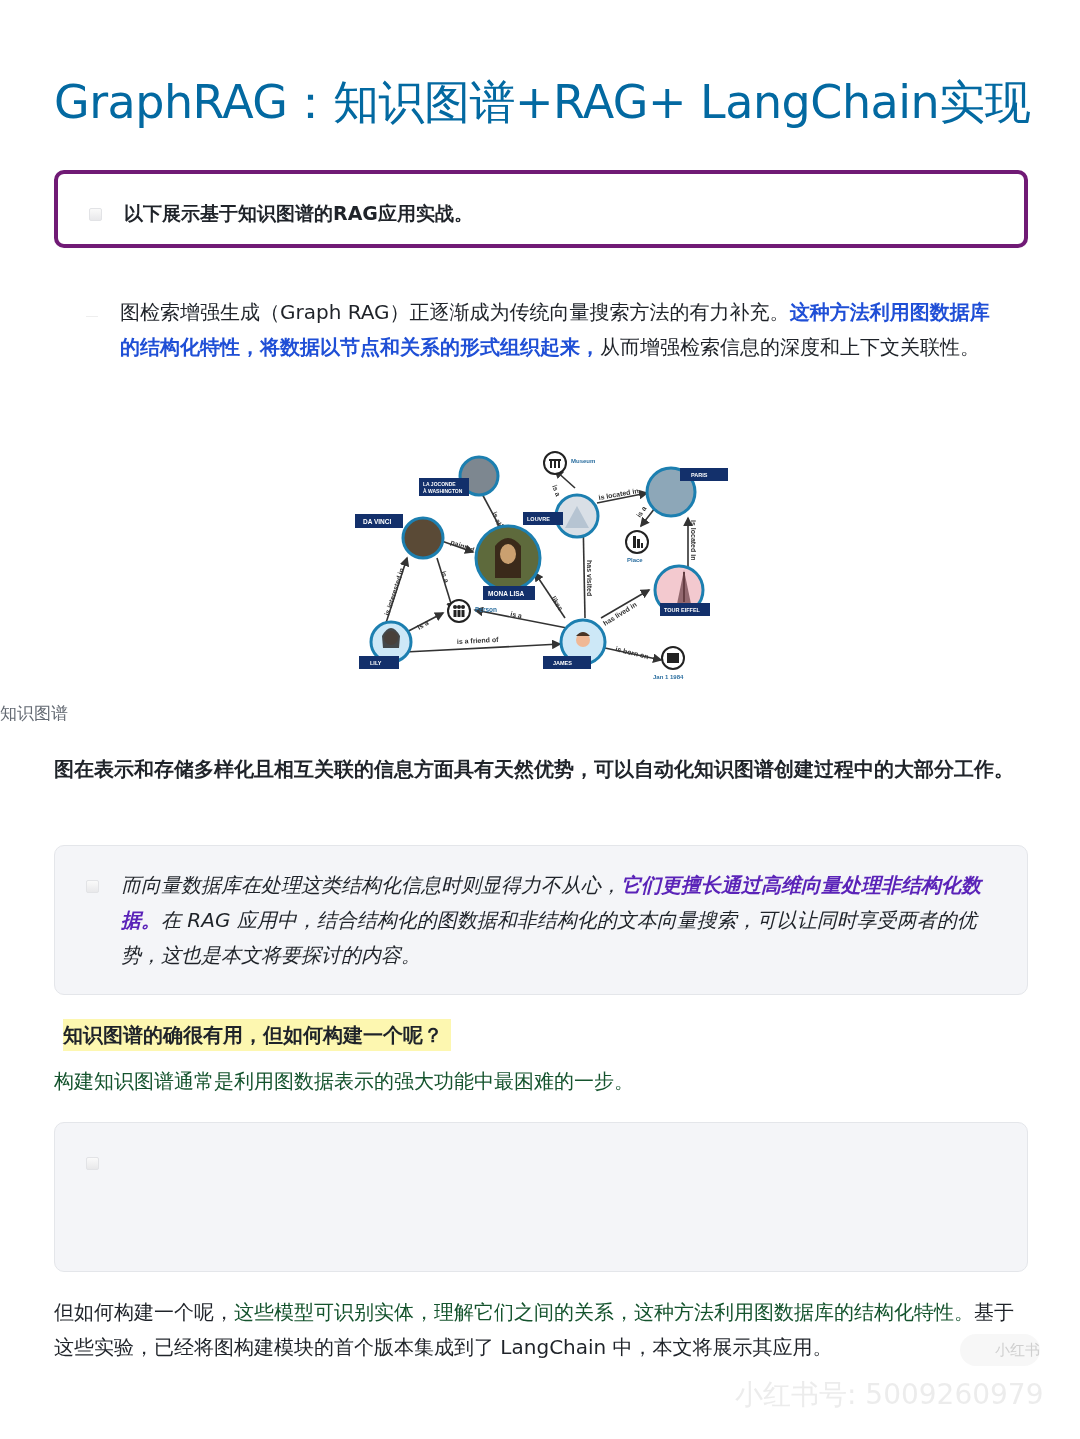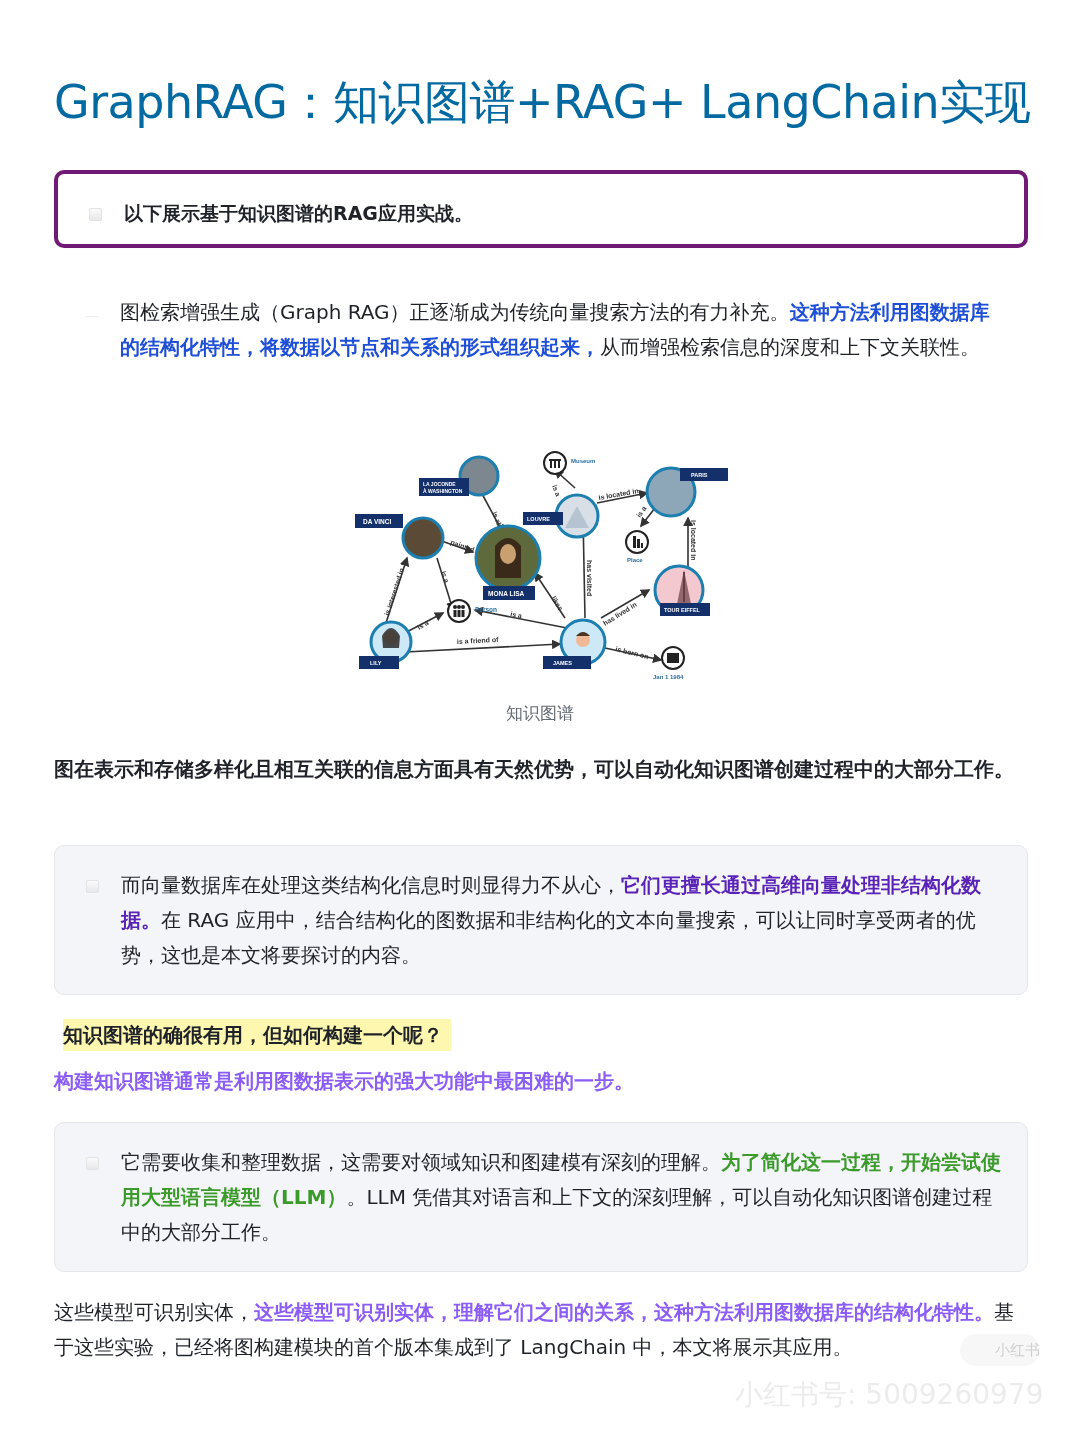--- a/index.html
+++ b/index.html
@@ -1,30 +1,30 @@
 <!DOCTYPE html>
 <html><head>
 <meta charset="utf-8">
 <style>
   * { box-sizing: border-box; margin: 0; padding: 0; }
   html, body { width: 1080px; height: 1439px; background: #ffffff; overflow: hidden; }
   body { font-family: "DejaVu Sans", "Liberation Sans", sans-serif; color: #1f2329; position: relative; }
   .title { position: absolute; left: 54px; top: 72px; font-size: 46px; font-weight: 500; color: #0369a1; letter-spacing: -0.5px; white-space: nowrap; }
   .card { position: absolute; left: 54px; width: 974px; border-radius: 10px; }
   .card-plain { border: 4px solid #701a75; background: #ffffff; box-shadow: 0 1px 2px rgba(0,0,0,0.02); }
-  .card-grey { border: 1px solid #e4e6ea; background: #f4f5f8; }
+  .card-grey { border: 1px solid #e4e6ea; background: #f4f5f8; font-style: italic; }
   .chk { position: absolute; width: 13px; height: 13px; border: 1px solid #e2e3e6; background: linear-gradient(#fafafa,#e8e8ea); border-radius: 2px; }
   .para { position: absolute; font-size: 20px; line-height: 35px; }
   .bold { font-weight: bold; }
   .blue { color: #1f4fd6; font-weight: bold; }
   .purple { color: #5a23b8; font-weight: bold; }
   .green { color: #3a9a2a; font-weight: bold; }
-  .red { color: #8b5cf6; font-weight: bold; }
+  .red { color: #14532d; font-weight: normal; }
   .hl { background: #fdf7b0; padding: 4px 8px 4px 0; }
-  .caption { position: absolute; left: 0; width: 1080px; top: 702px; text-align: center; font-size: 17px; color: #646a73; }
+  .caption { position: absolute; left: 0; width: 1080px; top: 702px; font-size: 17px; color: #646a73; }
   .figure { position: absolute; left: 355px; top: 448px; width: 380px; height: 240px; }
   .wm { position: absolute; color: rgba(200,200,200,0.35); font-size: 28px; }
   .wm-badge { position: absolute; left: 960px; top: 1334px; width: 80px; height: 32px; border-radius: 16px; background: rgba(240,240,240,0.5); color: rgba(190,190,190,0.7); font-size: 15px; text-align: right; line-height: 32px; }
   svg text { font-family: "Liberation Sans", sans-serif; }
 </style>
 </head>
 <body>
 
 <h1 class="title">GraphRAG：知识图谱+RAG+ LangChain实现</h1>
 
@@ -161,23 +161,20 @@
 </div>
 
 <div class="para bold" style="left:63px;top:1018px;">
   <span class="hl">知识图谱的确很有用，但如何构建一个呢？</span>
 </div>
 
 <div class="para red" style="left:54px;top:1064px;">构建知识图谱通常是利用图数据表示的强大功能中最困难的一步。</div>
 
 <div class="card card-grey" style="top:1122px;height:150px;">
   <span class="chk" style="left:31px;top:34px;"></span>
-  <div class="para" style="left:66px;top:22px;width:880px;">
-    <span>它需要收集和整理数据，这需要对领域知识和图建模有深刻的理解。</span><span class="green">为了简化这一过程，开始尝试使用大型语言模型（LLM）</span><span>。LLM 凭借其对语言和上下文的深刻理解，可以自动化知识图谱创建过程中的大部分工作。</span>
-  </div>
 </div>
 
 <div class="para" style="left:54px;top:1295px;width:970px;">
-  <span>这些模型可识别实体，</span><span class="red">这些模型可识别实体，理解它们之间的关系，这种方法利用图数据库的结构化特性。</span><span>基于这些实验，已经将图构建模块的首个版本集成到了 LangChain 中，本文将展示其应用。</span>
+  <span>但如何构建一个呢，</span><span class="red">这些模型可识别实体，理解它们之间的关系，这种方法利用图数据库的结构化特性。</span><span>基于这些实验，已经将图构建模块的首个版本集成到了 LangChain 中，本文将展示其应用。</span>
 </div>
 
 <div class="wm-badge">小红书</div>
 <div class="wm" style="left:735px;top:1376px;">小红书号: 5009260979</div>
 
 </body></html>

